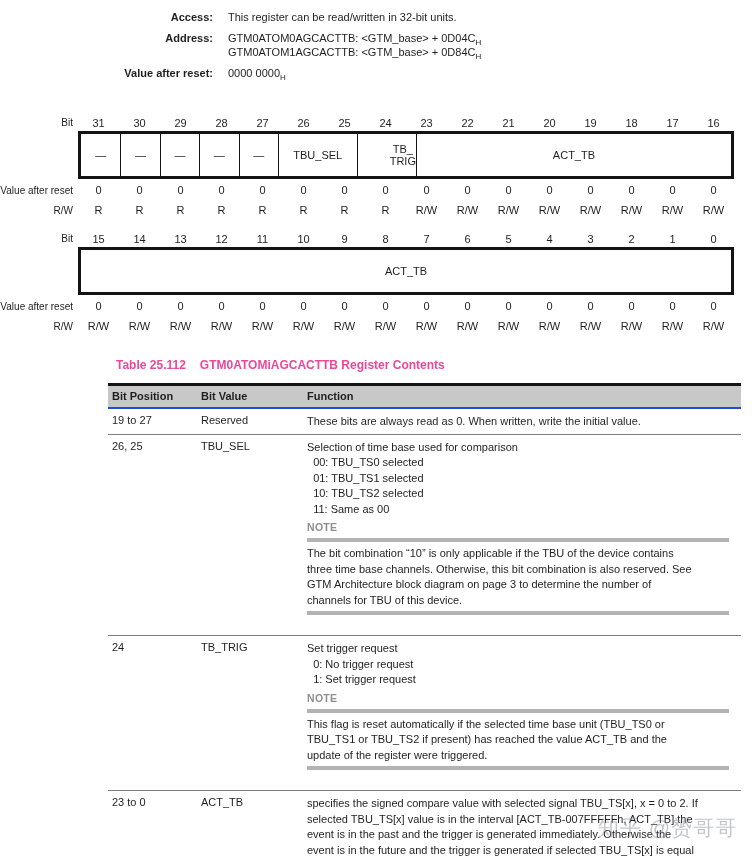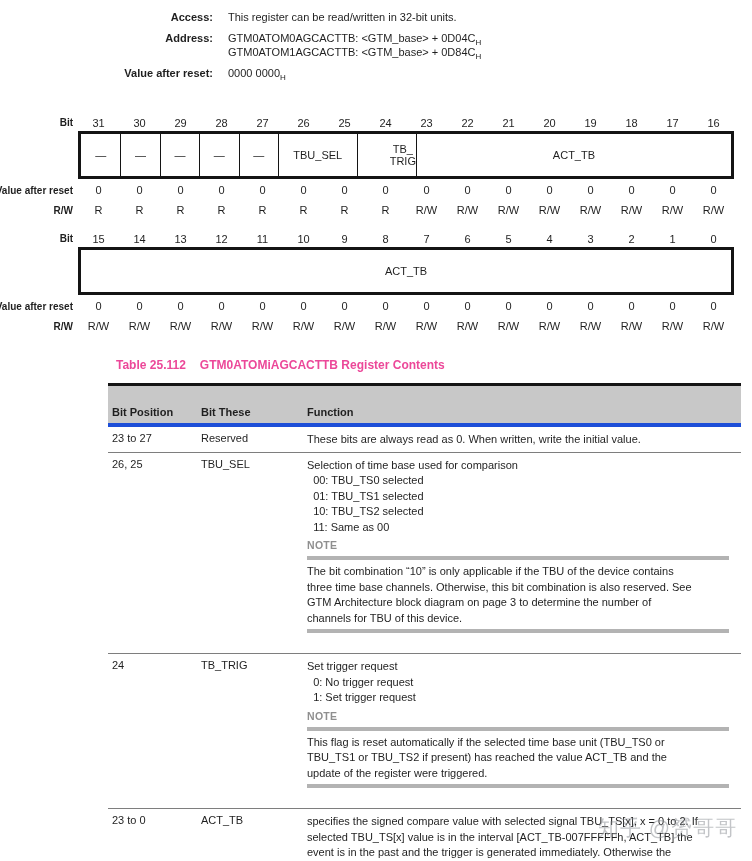--- a/index.html
+++ b/index.html
@@ -14,37 +14,37 @@
   .info-value { margin-left:15px; line-height:14px; }
   sub { font-size:8px; line-height:0; }
 
   
   .bitdiag { position:absolute; left:0; width:752px; }
   #diag0 { top:114px; }
   #diag1 { top:230px; }
   .drow { display:grid; grid-template-columns:78px repeat(16,41px); align-items:center; }
   .bits-row { height:17px; }
   .dlabel { font-size:10px; display:flex; justify-content:flex-end; align-items:center;
-            padding-right:5px; white-space:nowrap; overflow:visible;font-weight:bold; }
+            padding-right:5px; white-space:nowrap; overflow:visible; }
   .dcell { text-align:center; font-size:11px; }
   .fieldbox { grid-column:2 / span 16; display:grid; grid-template-columns:repeat(16,1fr);
               border:3px solid #141414; height:48px; background:#fff; }
   .fcell { display:flex; align-items:center; justify-content:center; font-size:11px;
            border-left:1px solid #141414; white-space:pre-line; text-align:center; line-height:12px; }
   .fcell:first-child { border-left:none; }
   .vrow { height:16px; margin-top:3px; }
   .vrow + .vrow { margin-top:4px; }
 
   
   .tbl-title { position:absolute; top:358px; left:116px; font-size:12px; font-weight:bold; color:#ec4899; }
   .tbl-title .gap { display:inline-block; width:14px; }
   #reg-table { position:absolute; top:383px; left:108px; width:633px; border-collapse:collapse;
                table-layout:fixed; font-size:11px; border-top:3px solid #151515; border-bottom:3px solid #151515; }
   #reg-table th { background:#c8c8c8; text-align:left; font-weight:bold; font-size:11px;
-                  padding:20px 0 5px 4px; border-bottom:4px solid #1d4ed8; }
+                  padding:4px 0 5px 4px; border-bottom:2px solid #1d4ed8; }
   #reg-table td { vertical-align:top; padding:5px 0 4px 4px; }
   #reg-table td.c3 { padding-right:12px; }
   #reg-table tr.trow { border-bottom:1px solid #7e7e7e; }
   #reg-table tr.trow.last { border-bottom:none; }
   #reg-table tr.has-note td { padding-bottom:16px; }
   .fn, .note-text { white-space:pre-wrap; line-height:15.5px; }
   .note-label { color:#8f8f8f; font-weight:bold; font-size:10.5px; margin-top:3px; letter-spacing:.3px; line-height:15px; }
   .bar { height:4px; background:#b3b3b3; margin:3px 0 4px; }
   .note-text { margin:2px 0 1px; }
 
@@ -220,25 +220,25 @@
 
   <table id="reg-table">
     <colgroup>
       <col style="width:89px">
         <col style="width:106px">
         <col style="width:438px">
     </colgroup>
     <tbody id="reg-table-body">
         <tr>
           <th>Bit Position</th>
-          <th>Bit These</th>
+          <th>Bit Value</th>
           <th>Function</th>
         </tr>
         <tr class="trow">
-          <td class="c1">23 to 27</td>
+          <td class="c1">19 to 27</td>
           <td class="c2">Reserved</td>
           <td class="c3">
             <div class="fn">These bits are always read as 0. When written, write the initial value.</div>
           </td>
         </tr>
         <tr class="trow has-note">
           <td class="c1">26, 25</td>
           <td class="c2">TBU_SEL</td>
           <td class="c3">
             <div class="fn">Selection of time base used for comparison

